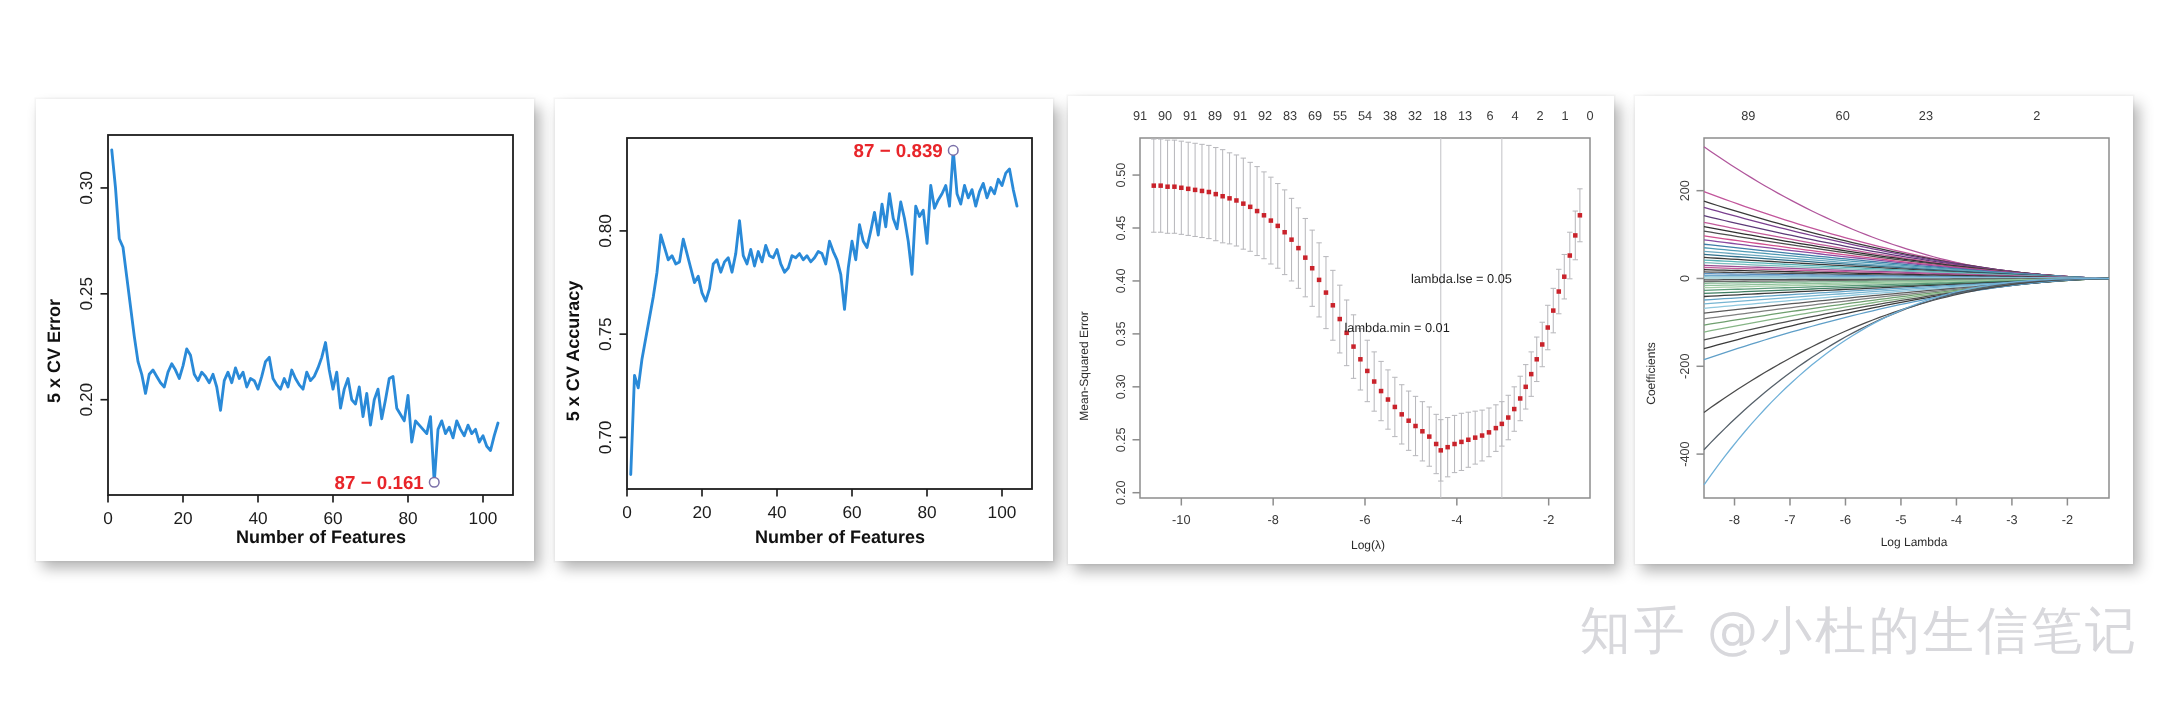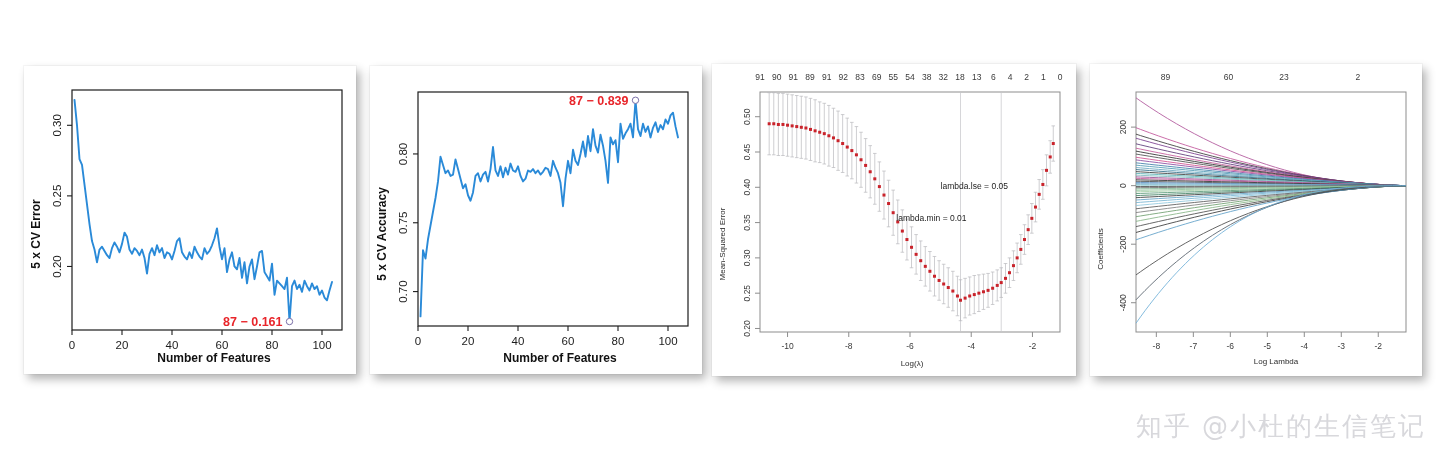--- a/index.html
+++ b/index.html
@@ -58,21 +58,21 @@
   .marker-open{fill:#ffffff;stroke:#7a6fa8;stroke-width:1;}
   .errbar{stroke:#b9b9bd;stroke-width:0.7;}
   .mse-dot{fill:#c9232b;}
   .vline{stroke:#c4c4c8;stroke-width:0.7;}
   .coefpath{fill:none;stroke-width:0.85;}
 
   .watermark{
     position:absolute;
     right:14px;bottom:24px;
     font-family:"DejaVu Sans", sans-serif;
-    font-size:26px;
+    font-size:34px;
     letter-spacing:2px;
     color:#d8d8dc;
     text-shadow:1px 1px 0 rgba(255,255,255,0.9);
     white-space:nowrap;
     user-select:none;
   }
 </style>
 </head>
 <body>
 

